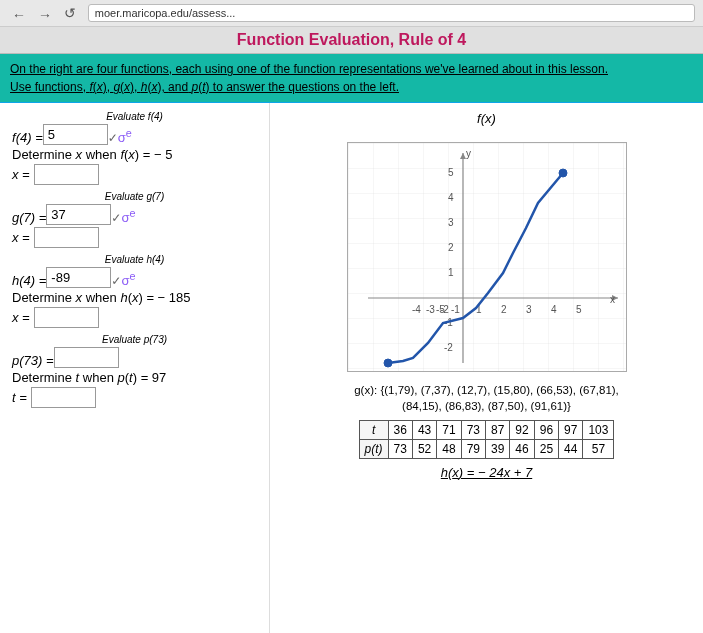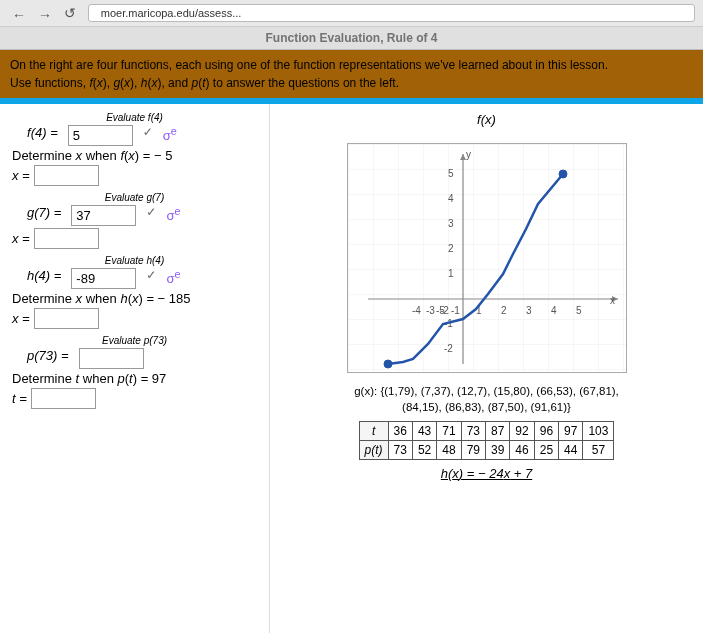--- a/index.html
+++ b/index.html
@@ -31,39 +31,40 @@
       cursor: pointer;
       font-size: 14px;
       color: #555;
       padding: 2px 4px;
     }
     .url-bar {
       flex: 1;
       background: #fff;
       border: 1px solid #bbb;
       border-radius: 3px;
-      padding: 2px 12px;
+      padding: 2px 6px;
       font-size: 11px;
       color: #333;
     }
     .page-title-bar {
       background: #e0e0e0;
       border-bottom: 1px solid #bbb;
       padding: 4px 10px;
-      font-size: 12px;
+      font-size: 16px;
       font-weight: bold;
-      color: #737373;
+      color: #be185d;
       text-align: center;
     }
     .instruction-box {
-      background: #a16207;
-      border-bottom: 6px solid #0ea5e9;
+      background: #14b8a6;
+      border-bottom: 1px solid #0ea5e9;
       padding: 6px 10px;
       font-size: 12px;
       line-height: 1.5;
+      text-decoration: underline;
     }
     .main-content {
       display: flex;
       background: #fff;
       height: calc(633px - 60px);
     }
     .left-panel {
       width: 270px;
       padding: 8px 12px;
       border-right: 1px solid #ddd;
@@ -80,24 +81,23 @@
       margin-bottom: 6px;
     }
     .eval-label {
       font-size: 10px;
       text-align: center;
       margin-bottom: 2px;
       font-style: italic;
     }
     .eval-row {
       display: flex;
-      align-items: flex-start;
-      gap: 10px;
+      align-items: flex-end;
+      gap: 0;
       margin-bottom: 2px;
-      margin-left: 15px;
     }
     .eval-text {
       font-size: 13px;
     }
     .eval-input {
       border: 1px solid #999;
       padding: 2px 4px;
       font-size: 13px;
       width: 65px;
       background: #fff;

